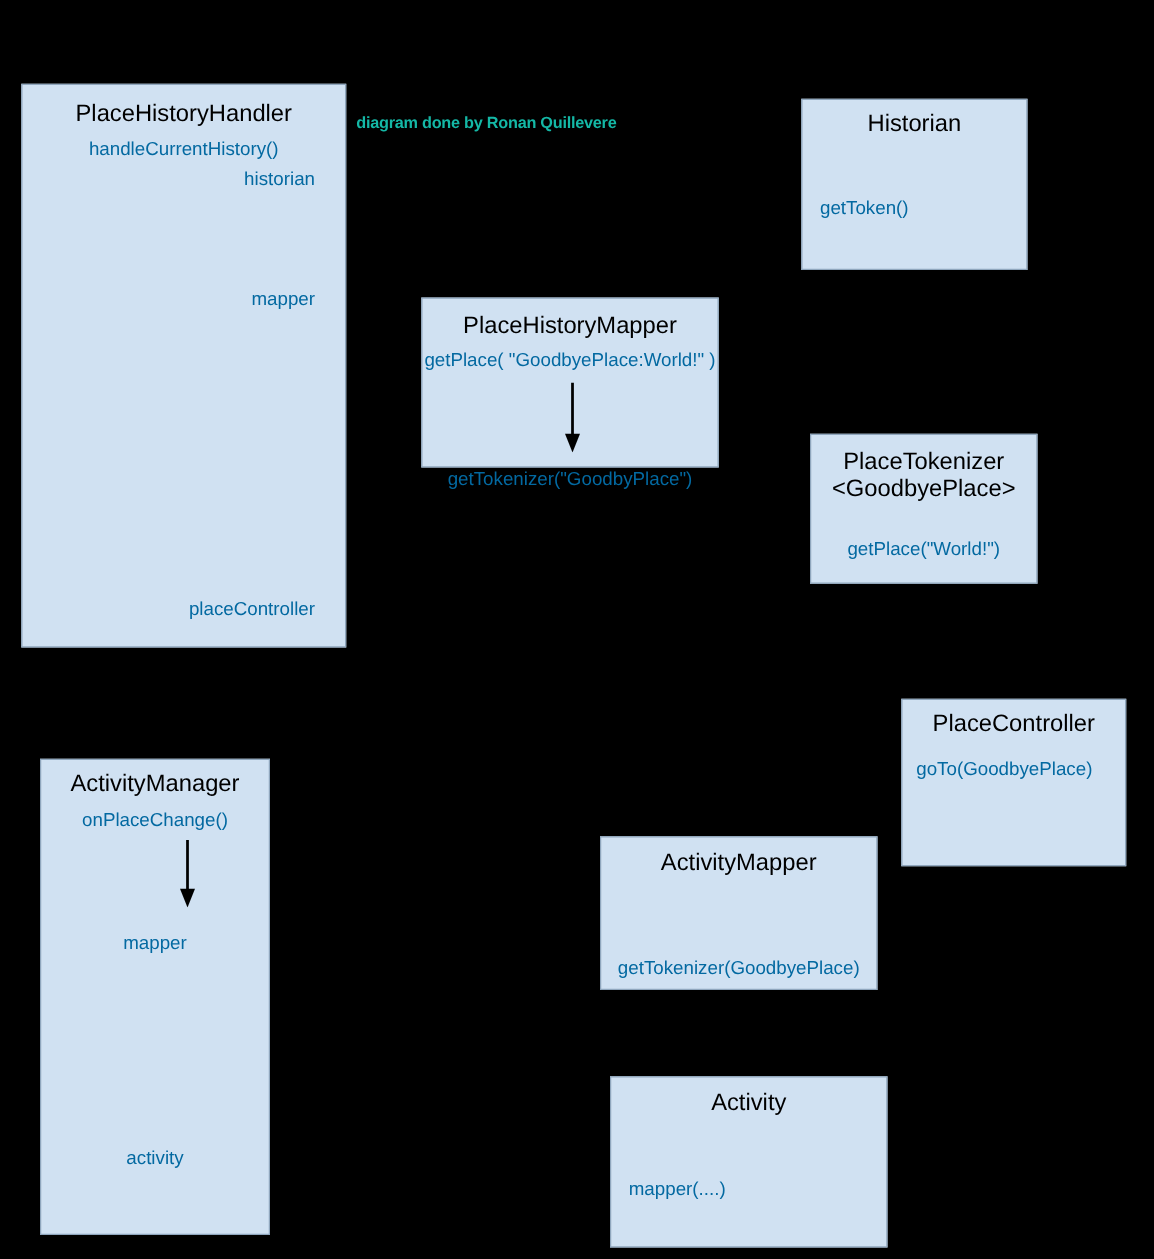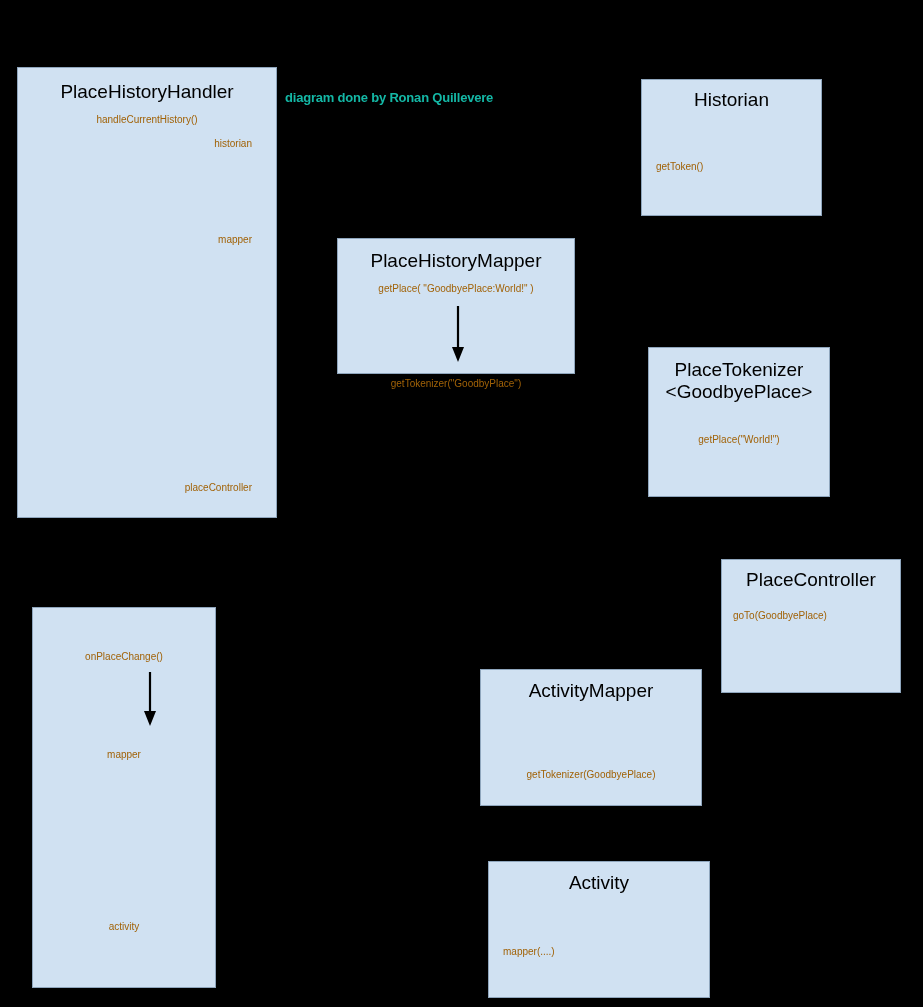--- a/index.html
+++ b/index.html
@@ -26,22 +26,22 @@
     left: 0;
     right: 0;
     text-align: center;
     color: #000000;
     font-size: 19px;
     line-height: 22px;
     white-space: pre-line;
   }
   .member {
     position: absolute;
-    color: #a16207;
-    font-size: 10px;
+    color: #0369a1;
+    font-size: 15px;
     line-height: 16px;
     white-space: nowrap;
   }
   .member.center {
     left: 0;
     right: 0;
     text-align: center;
   }
   .member.right {
     text-align: right;
@@ -86,44 +86,45 @@
     <div class="member center" style="top:42px;">getPlace( "GoodbyePlace:World!" )</div>
     <div class="arrow" style="left:110px; top:67px;">
       <svg width="20" height="56" viewBox="0 0 20 56">
         <line x1="10" y1="0" x2="10" y2="45" stroke="#000000" stroke-width="2.2"></line>
         <polygon points="10,56 4,41 16,41" fill="#000000"></polygon>
       </svg>
     </div>
     <div class="member center" style="top:137px;">getTokenizer("GoodbyPlace")</div>
   </div>
 
-  <div class="uml-box" style="left:648px; top:347px; width:182px; height:150px;">
+  <div class="uml-box" style="left:648px; top:347px; width:182px; height:120px;">
     <div class="box-title" style="top:11px;">PlaceTokenizer
 &lt;GoodbyePlace&gt;</div>
     <div class="member center" style="top:84px;">getPlace("World!")</div>
   </div>
 
   <div class="uml-box" style="left:721px; top:559px; width:180px; height:134px;">
     <div class="box-title" style="top:9px;">PlaceController</div>
     <div class="member left" style="top:48px; left:11px;">goTo(GoodbyePlace)</div>
   </div>
 
   <div class="uml-box" style="left:32px; top:607px; width:184px; height:381px;">
+    <div class="box-title" style="top:9px;">ActivityManager</div>
     <div class="member center" style="top:41px;">onPlaceChange()</div>
     <div class="arrow" style="left:107px; top:64px;">
       <svg width="20" height="54" viewBox="0 0 20 54">
         <line x1="10" y1="0" x2="10" y2="43" stroke="#000000" stroke-width="2.2"></line>
         <polygon points="10,54 4,39 16,39" fill="#000000"></polygon>
       </svg>
     </div>
     <div class="member center" style="top:139px;">mapper</div>
     <div class="member center" style="top:311px;">activity</div>
   </div>
 
-  <div class="uml-box" style="left:480px; top:669px; width:222px; height:137px;">
+  <div class="uml-box" style="left:480px; top:669px; width:222px; height:123px;">
     <div class="box-title" style="top:10px;">ActivityMapper</div>
     <div class="member center" style="top:97px;">getTokenizer(GoodbyePlace)</div>
   </div>
 
   <div class="uml-box" style="left:488px; top:861px; width:222px; height:137px;">
     <div class="box-title" style="top:10px;">Activity</div>
     <div class="member left" style="top:82px; left:14px;">mapper(....)</div>
   </div>
 
 </div>

